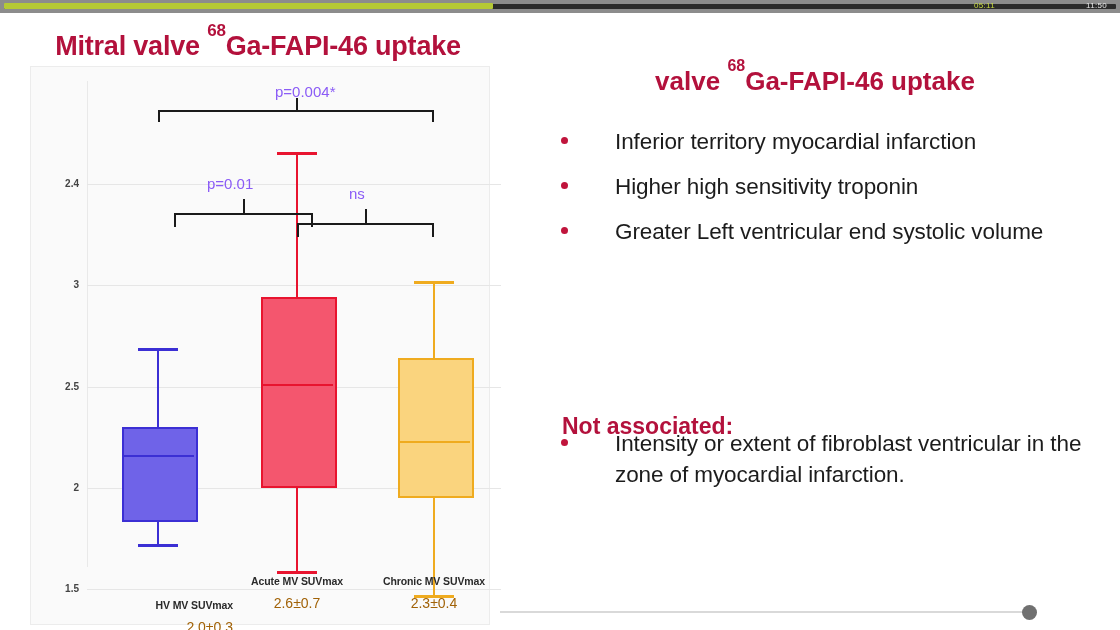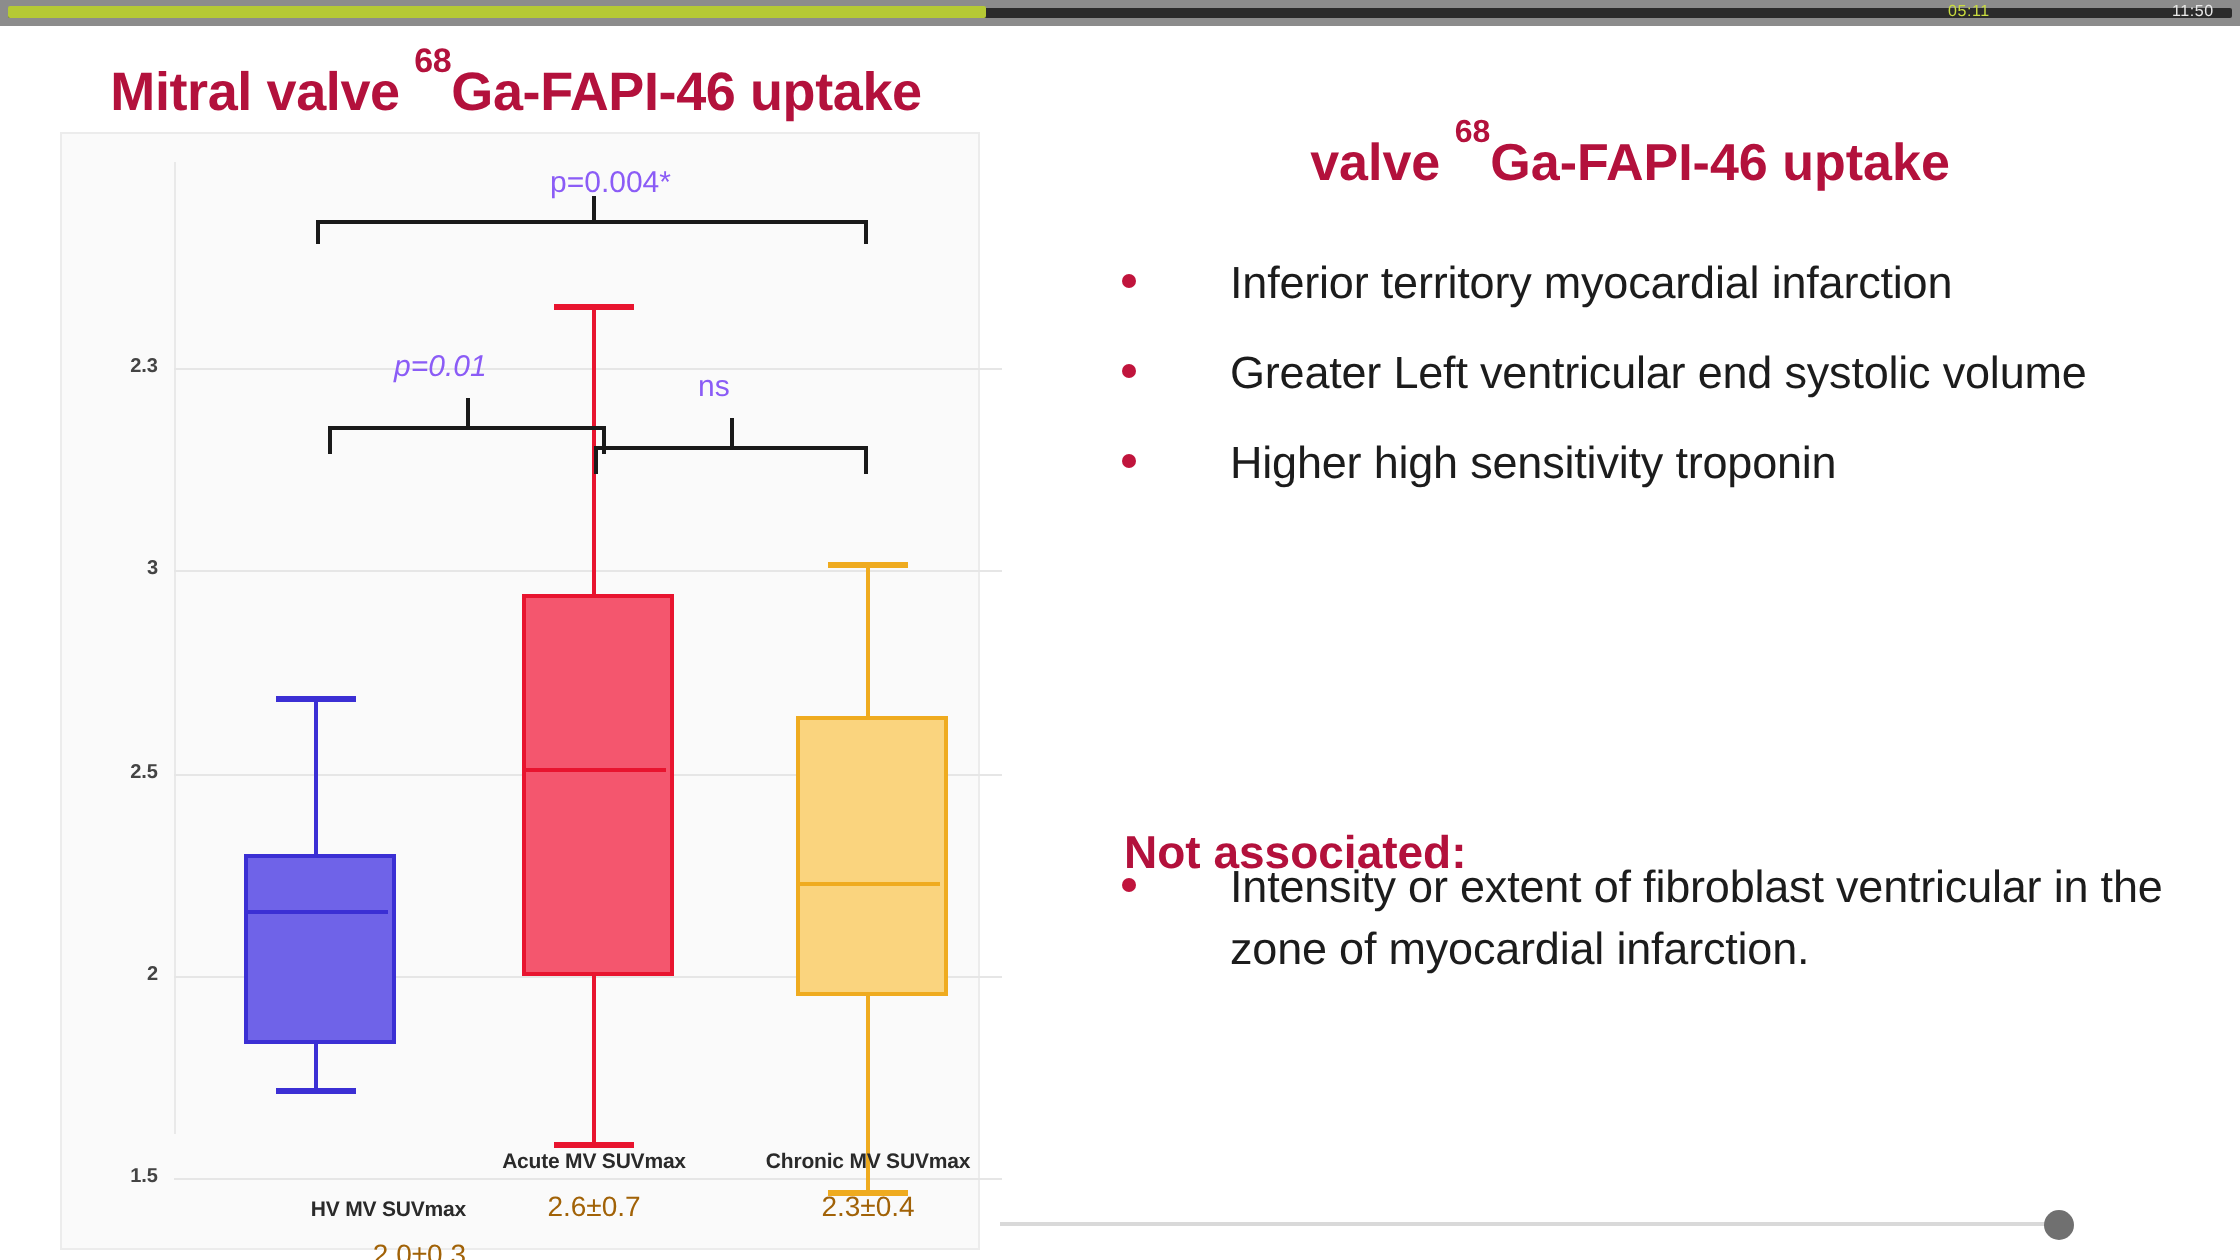--- a/index.html
+++ b/index.html
@@ -155,21 +155,21 @@
 <div id="slide">
 
   <div id="left-panel">
 
     <div id="chart-title"><span>Mitral valve </span><sup>68</sup><span>Ga-FAPI-46 uptake</span></div>
 
     <div id="chart-card">
       <div id="plot">
         <div class="axis-left"></div>
       <div class="gridline" style="top: 117px;"></div>
-          <div class="ytick" style="top: 117px;">2.3</div>
+          <div class="ytick" style="top: 117px;">2.4</div>
           <div class="gridline" style="top: 218.25px;"></div>
           <div class="ytick" style="top: 218.25px;">3</div>
           <div class="gridline" style="top: 319.5px;"></div>
           <div class="ytick" style="top: 319.5px;">2.5</div>
           <div class="gridline" style="top: 420.75px;"></div>
           <div class="ytick" style="top: 420.75px;">2</div>
           <div class="gridline" style="top: 522px;"></div>
           <div class="ytick" style="top: 522px;">1.5</div>
           <div class="box-group" style="left: 0px; top: 0px; width: 458px; height: 560px;">
             <div class="whisker-line" style="left: 126px; top: 281.025px; height: 78.975px; background: rgb(59, 47, 212);"></div>
@@ -195,21 +195,21 @@
             <div class="box-rect" style="left: 367px; top: 291.15px; width: 72px; height: 135.675px; border-color: rgb(239, 171, 31); background: rgb(250, 212, 126);"></div>
             <div class="median-line" style="left: 367px; top: 374.175px; width: 72px; background: rgb(239, 171, 31);"></div>
           </div>
           <div class="sig" style="left: 0px; top: 0px; width: 458px; height: 560px;">
             <div class="bar" style="left: 127px; top: 43px; width: 276px;"></div>
             <div class="legL" style="left: 127px; top: 43px; height: 12px;"></div>
             <div class="legR" style="left: 401px; top: 43px; height: 12px;"></div>
             <div class="stem" style="left: 265px; top: 31px; height: 12px;"></div>
             <div class="lbl" style="left: 244px; top: 16px;">p=0.004*</div>
           </div>
-          <div class="sig" style="left: 6px; top: 0px; width: 458px; height: 560px; font-style: italic;">
+          <div class="sig" style="left: 16px; top: 0px; width: 458px; height: 560px;">
             <div class="bar" style="left: 127px; top: 146px; width: 139px;"></div>
             <div class="legL" style="left: 127px; top: 146px; height: 14px;"></div>
             <div class="legR" style="left: 264px; top: 146px; height: 14px;"></div>
             <div class="stem" style="left: 196px; top: 132px; height: 14px;"></div>
             <div class="lbl" style="left: 160px; top: 108px;">p=0.01</div>
           </div>
           <div class="sig" style="left: 0px; top: 0px; width: 458px; height: 560px;">
             <div class="bar" style="left: 266px; top: 156px; width: 137px;"></div>
             <div class="legL" style="left: 266px; top: 156px; height: 14px;"></div>
             <div class="legR" style="left: 401px; top: 156px; height: 14px;"></div>
@@ -233,22 +233,22 @@
   </div>
 
   <div id="right-panel">
     <div id="right-title">
       <br>
       <span>valve </span><sup>68</sup><span>Ga-FAPI-46 uptake</span>
     </div>
 
     <div class="blist" id="assoc-list" style="top:113px;">
         <div class="bullet-row"><span class="dot"></span><span>Inferior territory myocardial infarction</span></div>
+        <div class="bullet-row"><span class="dot"></span><span>Higher high sensitivity troponin</span></div>
         <div class="bullet-row"><span class="dot"></span><span>Greater Left ventricular end systolic volume</span></div>
-        <div class="bullet-row"><span class="dot"></span><span>Higher high sensitivity troponin</span></div>
       </div>
 
     <div id="notassoc" style="top:400px;">Not associated:</div>
 
     <div class="blist" id="notassoc-list" style="top:415px;">
         <div class="bullet-row"><span class="dot"></span><span>Intensity or extent of fibroblast ventricular in the zone of myocardial infarction.</span></div>
       </div>
   </div>
 
   <div id="slider">

